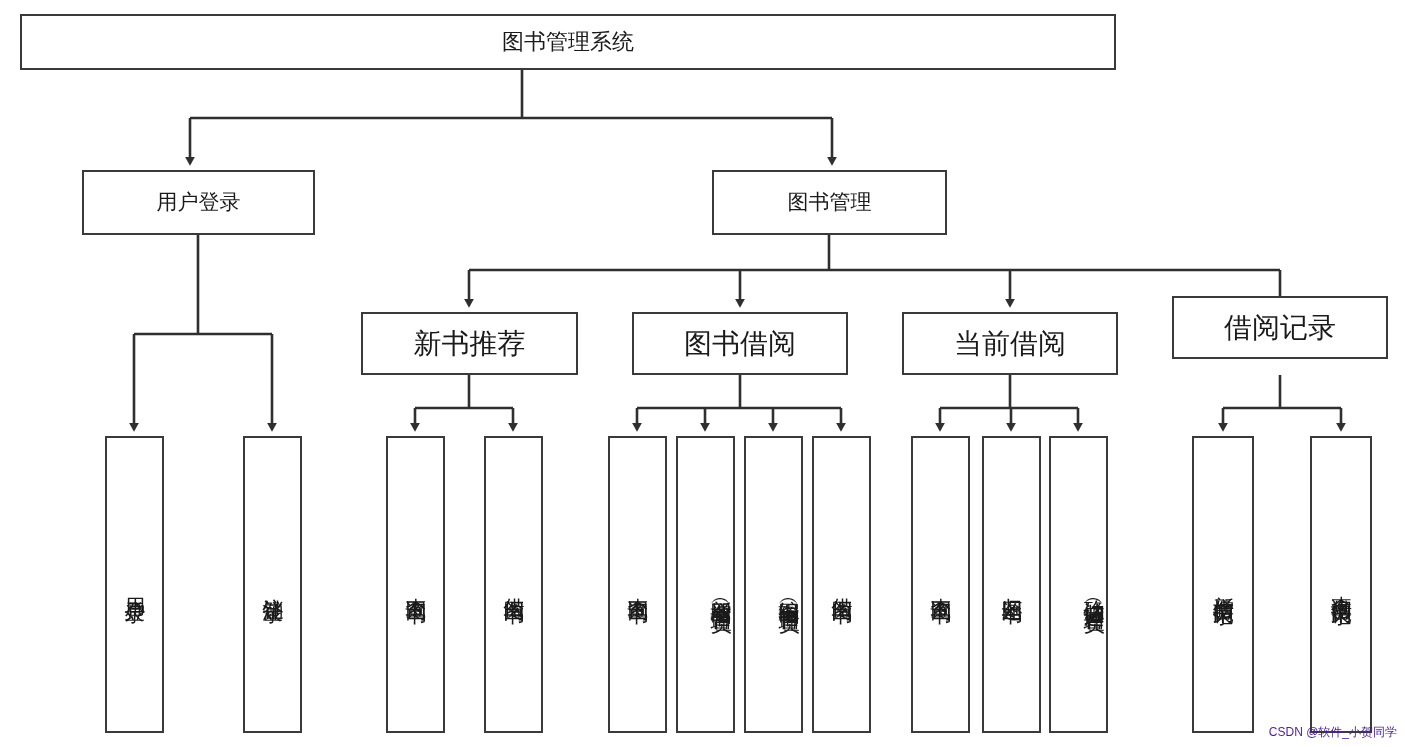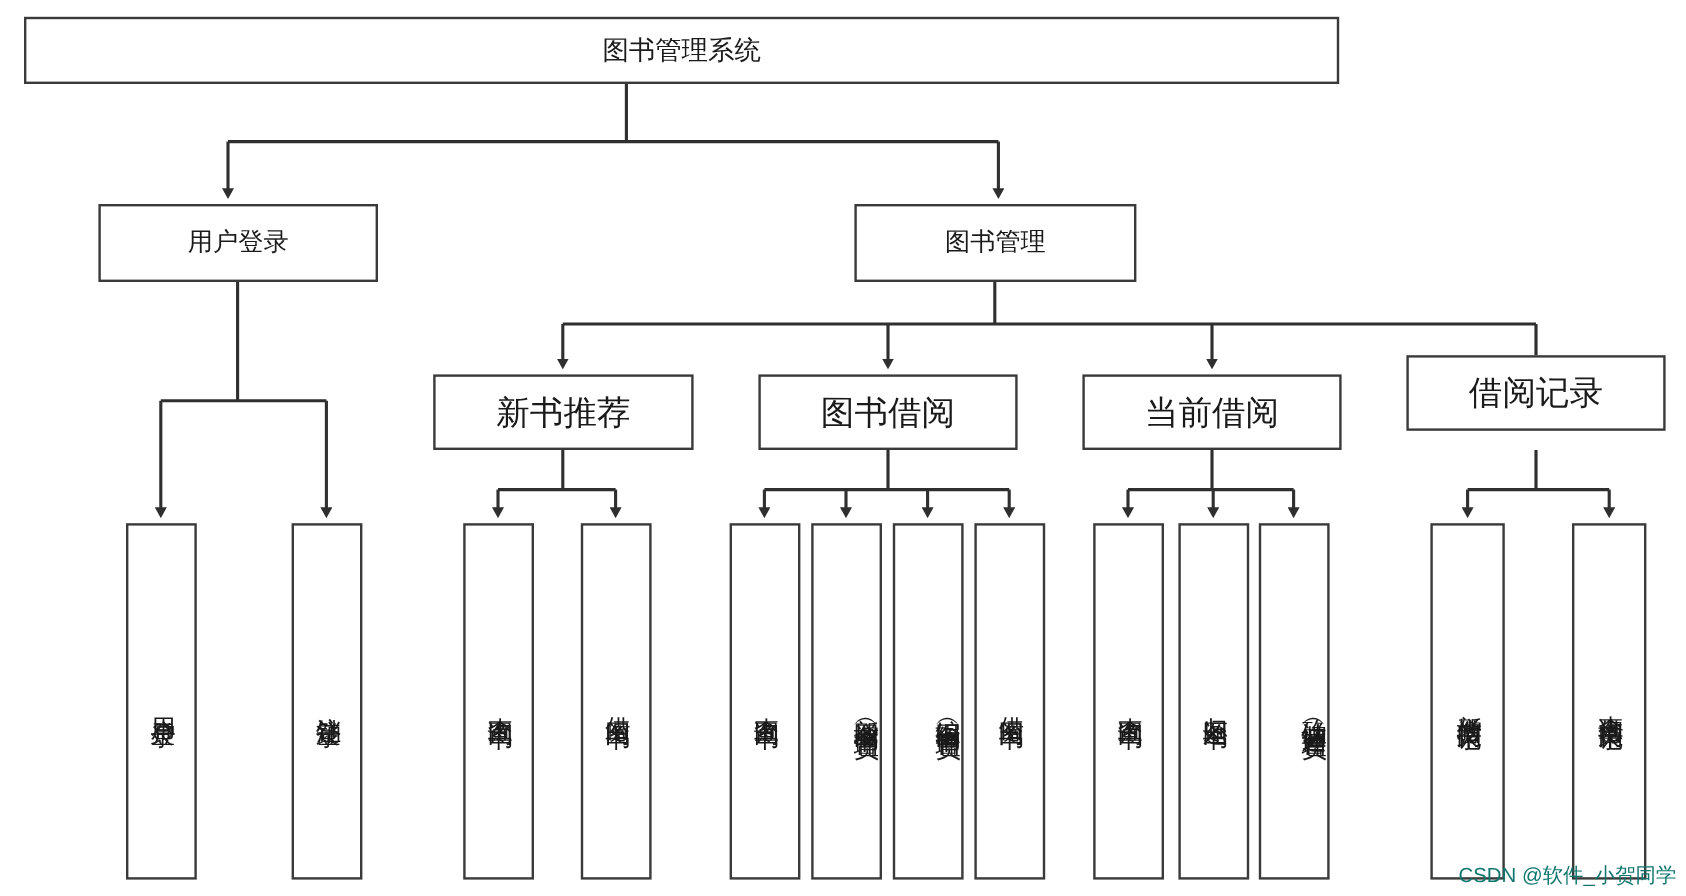--- a/index.html
+++ b/index.html
@@ -57,22 +57,22 @@
     letter-spacing: 2px;
   }
   .node-leaf.leaf-short {
     align-items: center;
     padding-top: 0;
   }
   #watermark {
     position: absolute;
     right: 8px;
     bottom: 6px;
-    font-size: 17px;
-    color: #0f766e;
+    font-size: 12px;
+    color: #4c1d95;
     white-space: nowrap;
     z-index: 3;
     pointer-events: none;
   }
 </style>
 </head>
 <body>
 
 <div id="diagram-root">
 

